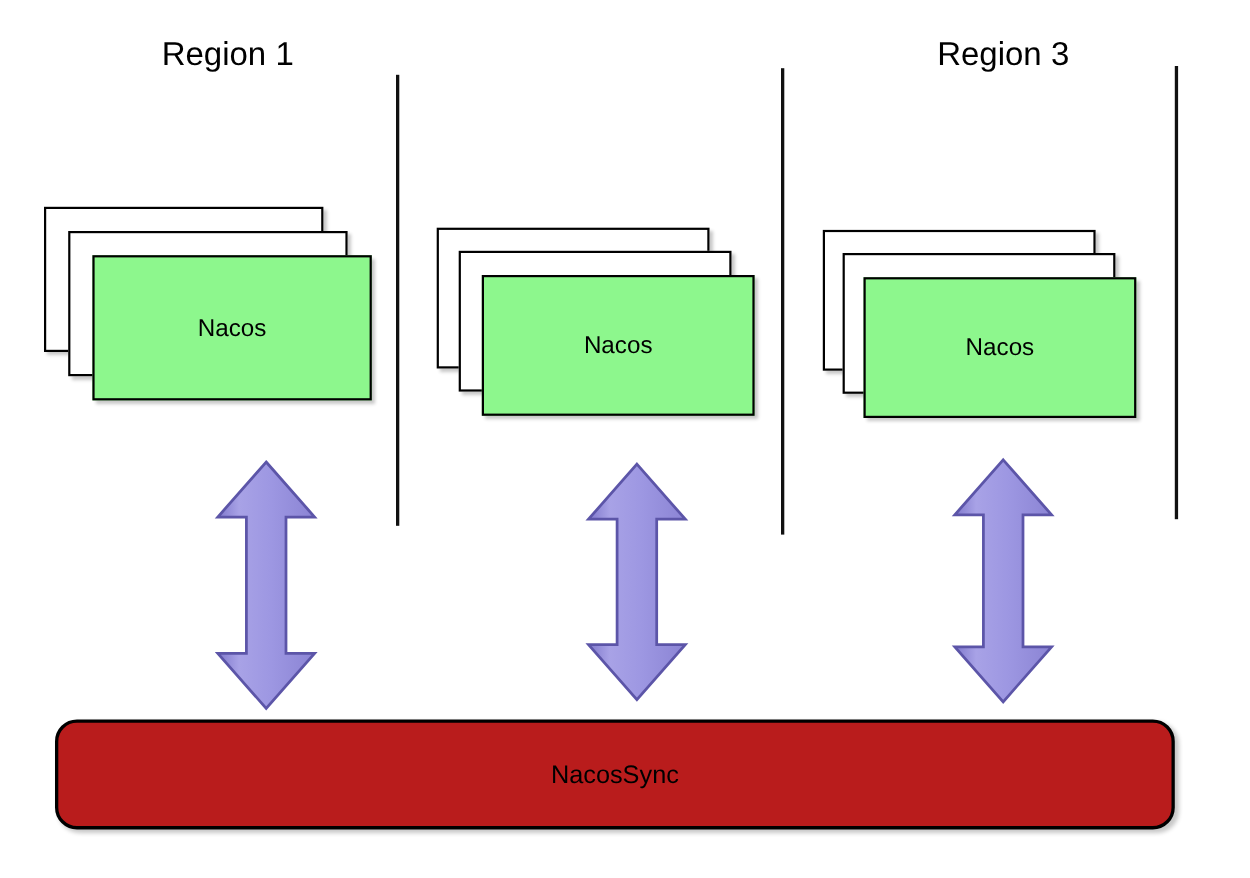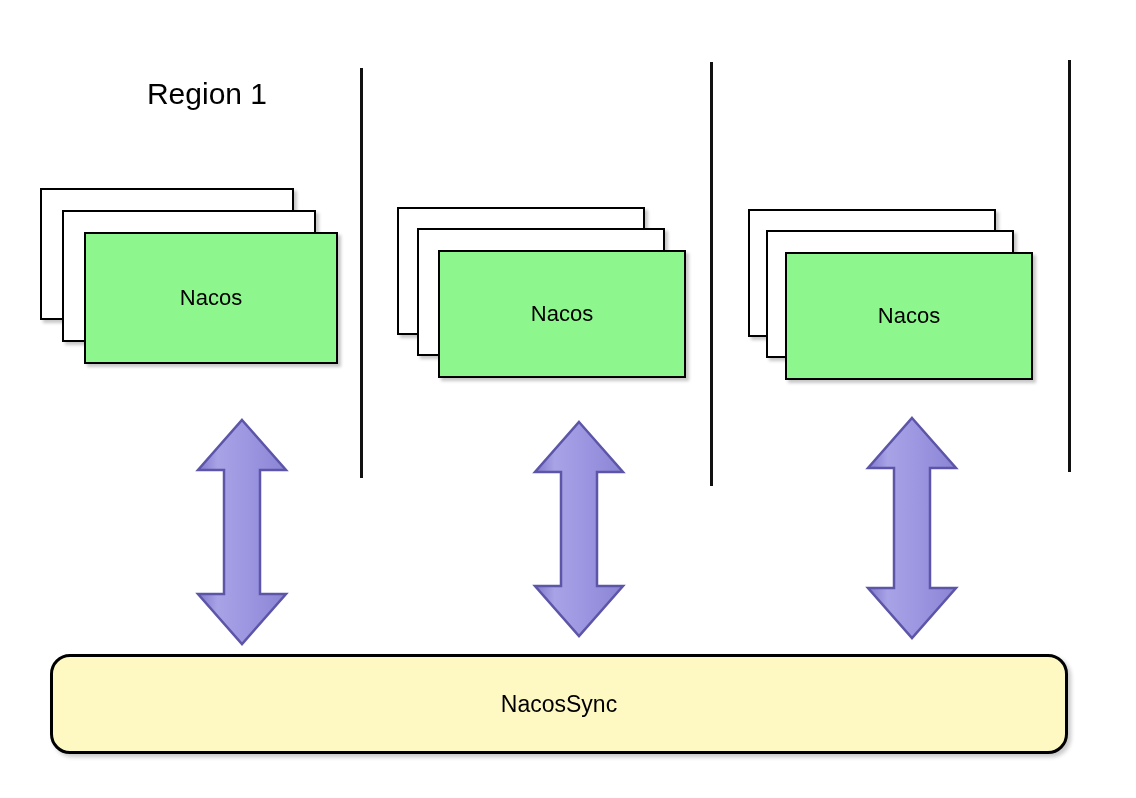--- a/index.html
+++ b/index.html
@@ -67,41 +67,42 @@
   }
   .arrow svg {
     display: block;
     overflow: visible;
   }
 
   
   .sync-bar {
     position: absolute;
     box-sizing: border-box;
-    background: #fef9c3;
+    background: #b91c1c;
     border: 3px solid #000000;
     border-radius: 20px;
     display: flex;
     align-items: center;
     justify-content: center;
     box-shadow: 3px 3px 4px rgba(0,0,0,0.22);
   }
   .sync-label {
     font-size: 23px;
     color: #000000;
     font-family: "Liberation Sans", sans-serif;
     white-space: nowrap;
   }
 </style>
 </head>
 <body>
 
 <div id="canvas">
 
-  <div class="region-label" style="left:80px; top:33px; width:254px;margin-top:44px;">Region 1</div>
+  <div class="region-label" style="left:80px; top:33px; width:254px;">Region 1</div>
+  <div class="region-label" style="left:785px; top:33px; width:254px;">Region 3</div>
 
   <div class="divider" style="left:360px; top:68px; height:410px;"></div>
   <div class="divider" style="left:710px; top:62px; height:424px;"></div>
   <div class="divider" style="left:1068px; top:60px; height:412px;"></div>
 
   <div class="stack" style="left:40px; top:188px; width:300px; height:186px;">
     <div class="stack-card" style="left:0px;  top:0px;  width:254px; height:132px;"></div>
     <div class="stack-card" style="left:22px; top:22px; width:254px; height:132px;"></div>
     <div class="stack-card front" style="left:44px; top:44px; width:254px; height:132px;">
       <span class="stack-label">Nacos</span>

